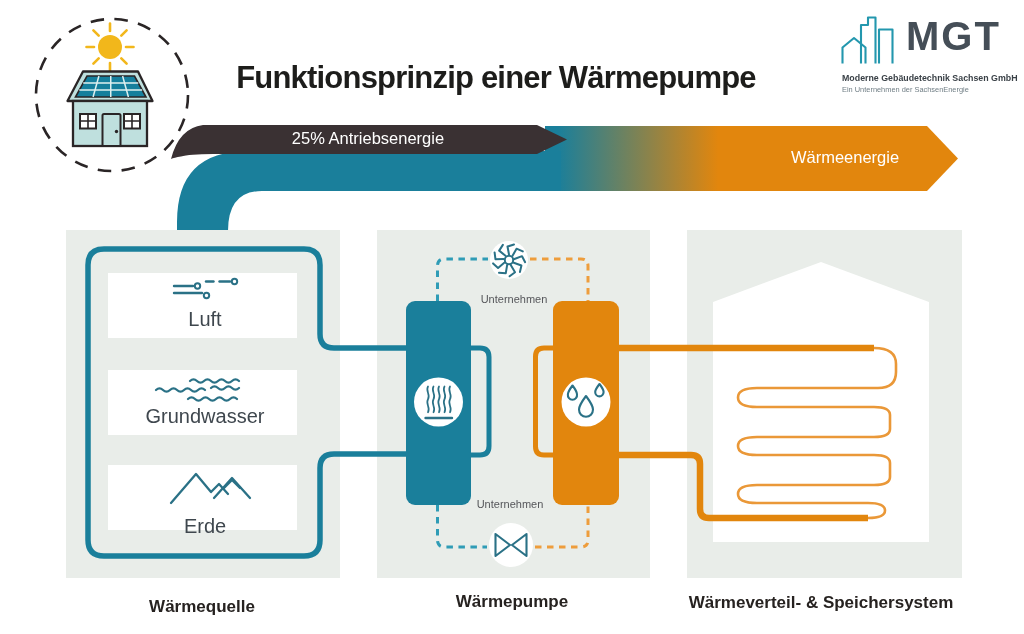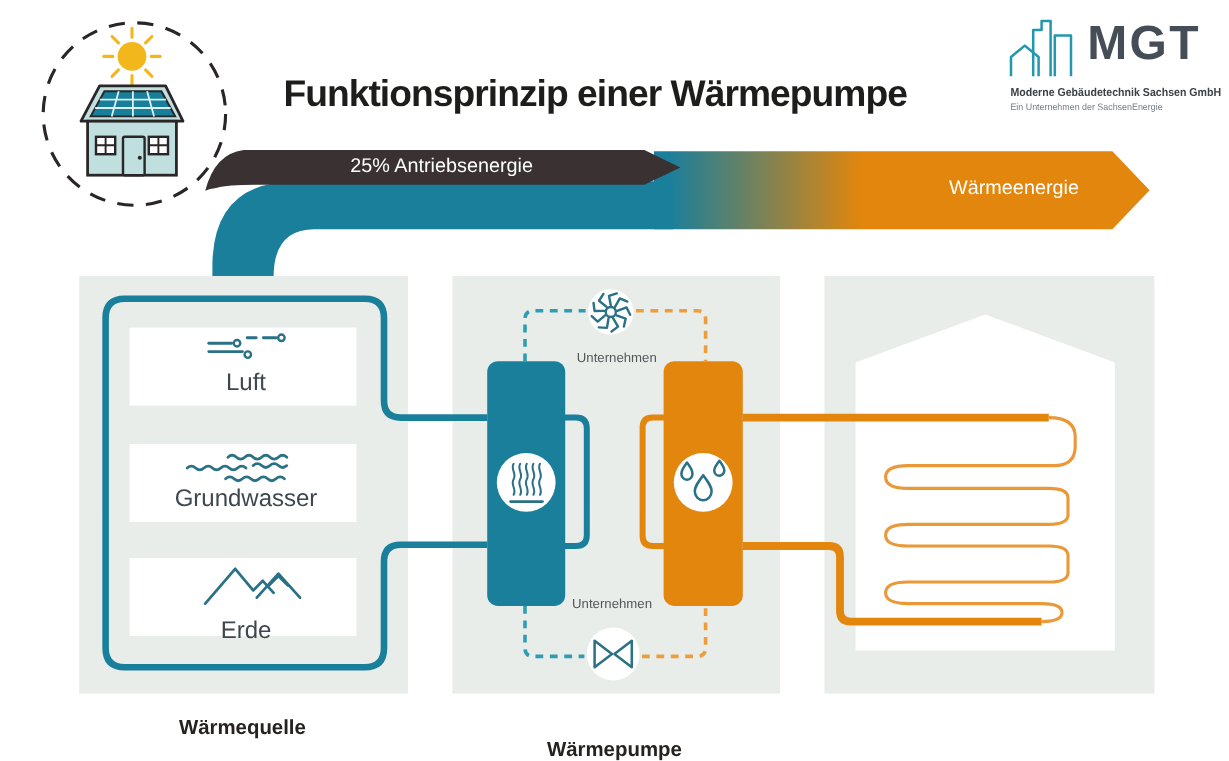--- a/index.html
+++ b/index.html
@@ -29,21 +29,21 @@
     left:842px;top:84.5px;font-size:7.8px;font-weight:400;color:#6F7D84;
     transform:scaleX(.95);transform-origin:left top;
   }
   .source-label{width:194px;left:108px;font-size:20px;color:#3F474E;}
   .src-0{top:308px;} .src-1{top:405px;} .src-2{top:503px;margin-top:12px;}
   .process-label{font-size:11px;color:#55565A;width:160px;}
   .proc-top{left:434px;top:293px;}
   .proc-bottom{left:430px;top:498px;}
   .caption{font-size:17px;font-weight:700;color:#262220;}
   .cap-source{left:92px;top:597px;width:220px;}
-  .cap-pump{left:402px;top:615px;width:220px;}
+  .cap-pump{left:402px;top:592px;width:220px;}
   .cap-dist{left:664px;top:593px;width:314px;}
 </style>
 <title>Funktionsprinzip einer Wärmepumpe</title></head>
 <body>
 
 <div id="canvas">
 
 <svg id="diagram" width="1024" height="634" viewBox="0 0 1024 634">
   <defs>
     <linearGradient id="bandGrad" gradientUnits="userSpaceOnUse" x1="545" y1="0" x2="958" y2="0">
@@ -204,14 +204,15 @@
 
 <div class="txt source-label src-0 center">Luft</div>
 <div class="txt source-label src-1 center">Grundwasser</div>
 <div class="txt source-label src-2 center">Erde</div>
 
 <div class="txt process-label proc-top center">Unternehmen</div>
 <div class="txt process-label proc-bottom center">Unternehmen</div>
 
 <div class="txt caption cap-source center">Wärmequelle</div>
 <div class="txt caption cap-pump center">Wärmepumpe</div>
+<div class="txt caption cap-dist center">Wärmeverteil- &amp; Speichersystem</div>
 
 </div>
 
 </body></html>

